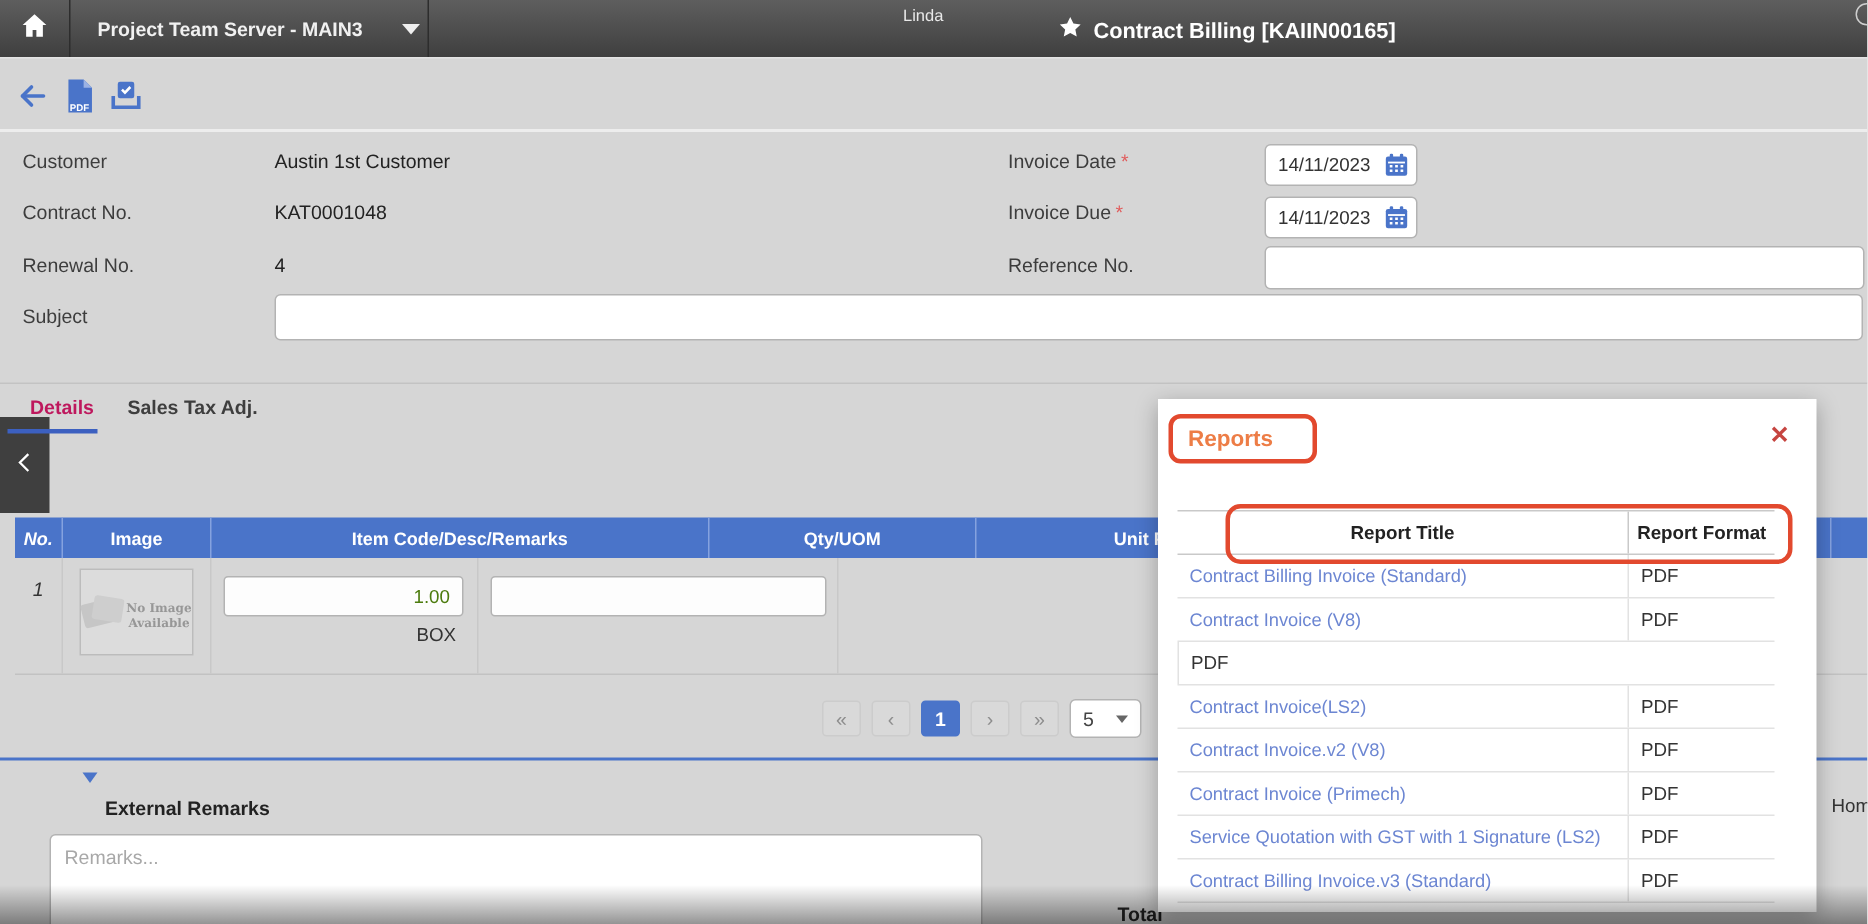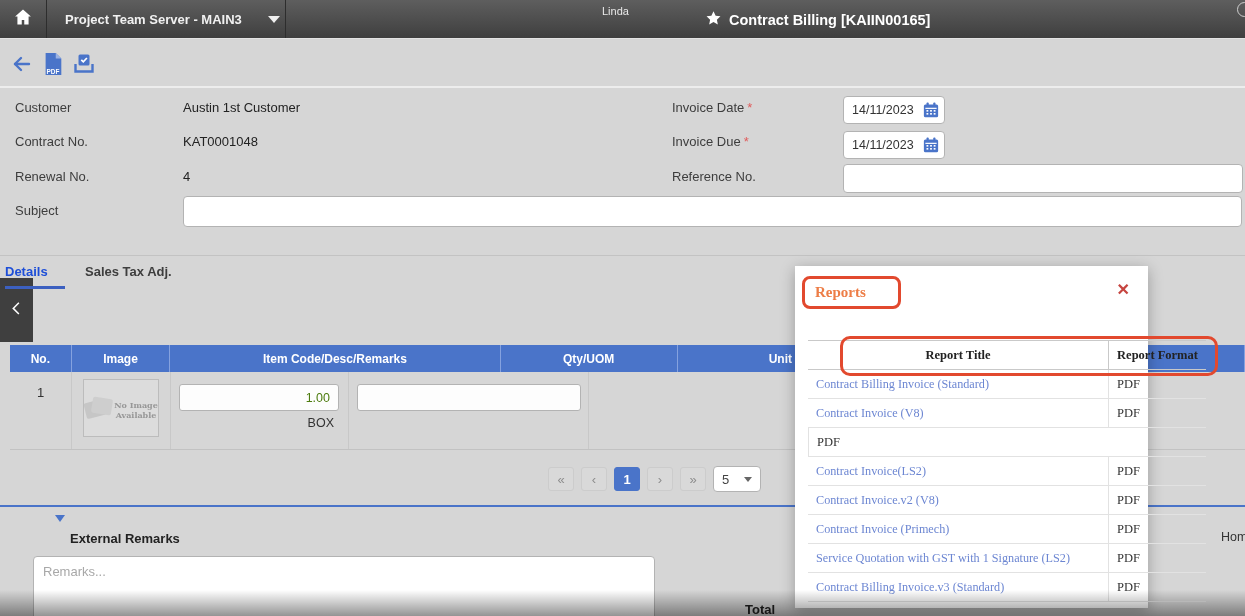--- a/index.html
+++ b/index.html
@@ -34,35 +34,35 @@
   .flabel { position: absolute; font-size: 13px; color: #3d3d3d; }
   .fval   { position: absolute; font-size: 13px; color: #222; }
   .req    { color: #e05c5c; margin-left: 3px; }
   .inp { position: absolute; background: #fff; border: 1px solid #b3b3b3; border-radius: 4px;
     font-size: 12.5px; color: #333; font-family: inherit; padding: 0 8px; outline: none; }
   .cal-icon { position: absolute; width: 18px; height: 18px; color: #4a74c9; cursor: pointer; }
   .cal-icon svg { width: 100%; height: 100%; }
   .sep { position: absolute; left: 0; top: 255px; width: 100%; height: 1px; background: #c3c3c3; }
   
   .tab { position: absolute; top: 264px; font-weight: bold; font-size: 13px; cursor: pointer; }
-  .tab-details { left: 5px; color: #1d4ed8; }
+  .tab-details { left: 20px; color: #be185d; }
   .tab-sales { left: 85px; color: #3e3e3e; }
   .tab-underline { position: absolute; left: 5px; top: 286px; width: 60px; height: 3px;
     background: #3c60c0; z-index: 3; }
   .side-panel { position: absolute; left: 0; top: 278px; width: 33px; height: 64px;
     background: #3f3f3f; z-index: 2; display: flex; align-items: center; justify-content: center; cursor: pointer; }
   .side-panel svg { width: 18px; height: 18px; }
   
   .itable { position: absolute; left: 10px; top: 345px; width: 1235px; }
   .ithead { display: flex; height: 27px; background: #4a74c9; }
   .ith { color: #fff; font-weight: bold; font-size: 12px; display: flex; align-items: center;
     justify-content: center; border-right: 1px solid #85a2df; overflow: hidden; white-space: nowrap; }
   .itrow { display: flex; height: 78px; border-bottom: 1px solid #c2c2c2; }
   .itc { border-right: 1px solid #c8c8c8; position: relative; }
-  .c-no { width: 62px; } .c-img { width: 99px; } .c-item { width: 332px; }
+  .c-no { width: 32px; font-style: italic; } .c-img { width: 99px; } .c-item { width: 332px; }
   .c-qty { width: 178px; } .c-unit { width: 240px; } .c-h1 { width: 330px; } .c-h2 { flex: 1; border-right: none; }
   .row-no { display: block; text-align: center; padding-top: 13px; font-size: 13px; color: #333; }
   .imgbox { width: 76px; height: 58px; margin: 7px auto 0; background: #dcdcdc;
     border: 1px solid #bcbcbc; display: flex; flex-direction: row; align-items: center; justify-content: center; }
   .photos { position: relative; width: 30px; height: 24px; }
   .ph1, .ph2 { position: absolute; width: 20px; height: 16px; background: #c6c6c6; border-radius: 2px; }
   .ph1 { left: 1px; top: 5px; transform: rotate(-14deg); }
   .ph2 { left: 8px; top: 2px; transform: rotate(9deg); background: #cecece; }
   .noimg-txt { font-family: "DejaVu Serif", serif; font-size: 8px; font-weight: bold;
     color: #979797; text-align: center; line-height: 1.25; margin-top: 3px; }
@@ -93,22 +93,22 @@
     border-left: 5px solid transparent; border-right: 5px solid transparent;
     border-top: 7px solid #4a74c9; cursor: pointer; }
   .remarks-title { position: absolute; left: 70px; top: 531px; font-weight: bold; font-size: 13px; color: #222; }
   .remarks-area { position: absolute; left: 33px; top: 556px; width: 622px; height: 70px;
     background: #fff; border: 1px solid #b3b3b3; border-radius: 4px; resize: none;
     font-family: inherit; font-size: 13px; color: #333; padding: 7px 9px; outline: none; }
   .remarks-area::placeholder { color: #a8a8a8; }
   .total-label { position: absolute; left: 745px; top: 602px; font-weight: bold; font-size: 13px; color: #222; }
   .home-partial { position: absolute; left: 1221px; top: 530px; font-size: 12.5px; color: #333; z-index: 5; }
   
-  .popup { position: absolute; left: 795px; top: 266px; width: 353px; height: 342px;
-    background: #fff; box-shadow: 0 3px 14px rgba(0,0,0,0.28); z-index: 10; font-family: Liberation Serif, serif; }
+  .popup { position: absolute; left: 772px; top: 266px; width: 439px; height: 342px;
+    background: #fff; box-shadow: 0 3px 14px rgba(0,0,0,0.28); z-index: 10; }
   .popup-title { position: absolute; left: 20px; top: 18px; color: #ed7d46; font-weight: bold; font-size: 15px; }
   .popup-close { position: absolute; right: 18px; top: 14px; color: #c64540; font-weight: bold;
     font-size: 16px; cursor: pointer; }
   .ann { position: absolute; border: 3px solid #e2492e; z-index: 20; pointer-events: none; }
   .ann-title { left: 7px; top: 10px; width: 99px; height: 33px; border-radius: 8px; }
   .ann-header { left: 45px; top: 70px; width: 378px; height: 40px; border-radius: 10px; }
   .rtable { position: absolute; left: 13px; top: 74px; width: 398px; }
   .rthead { display: flex; height: 30px; border-top: 1px solid #c9c9c9; border-bottom: 1px solid #c9c9c9; }
   .rth { display: flex; align-items: center; justify-content: center; font-weight: bold;
     font-size: 12.5px; color: #222; }

